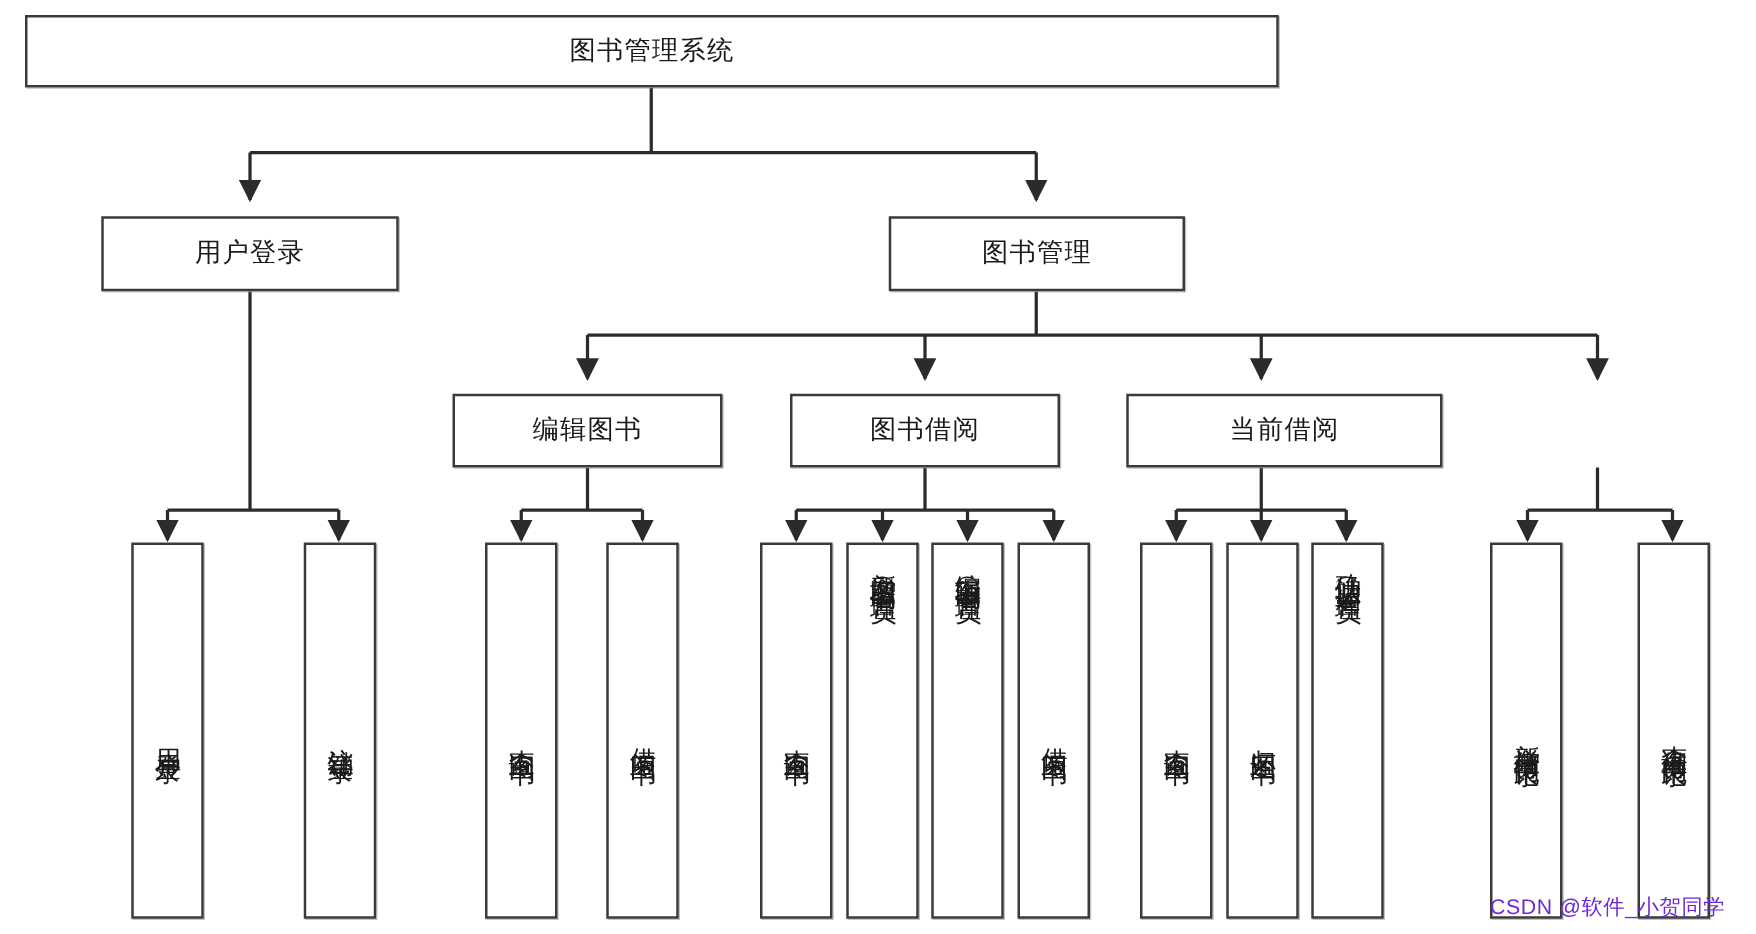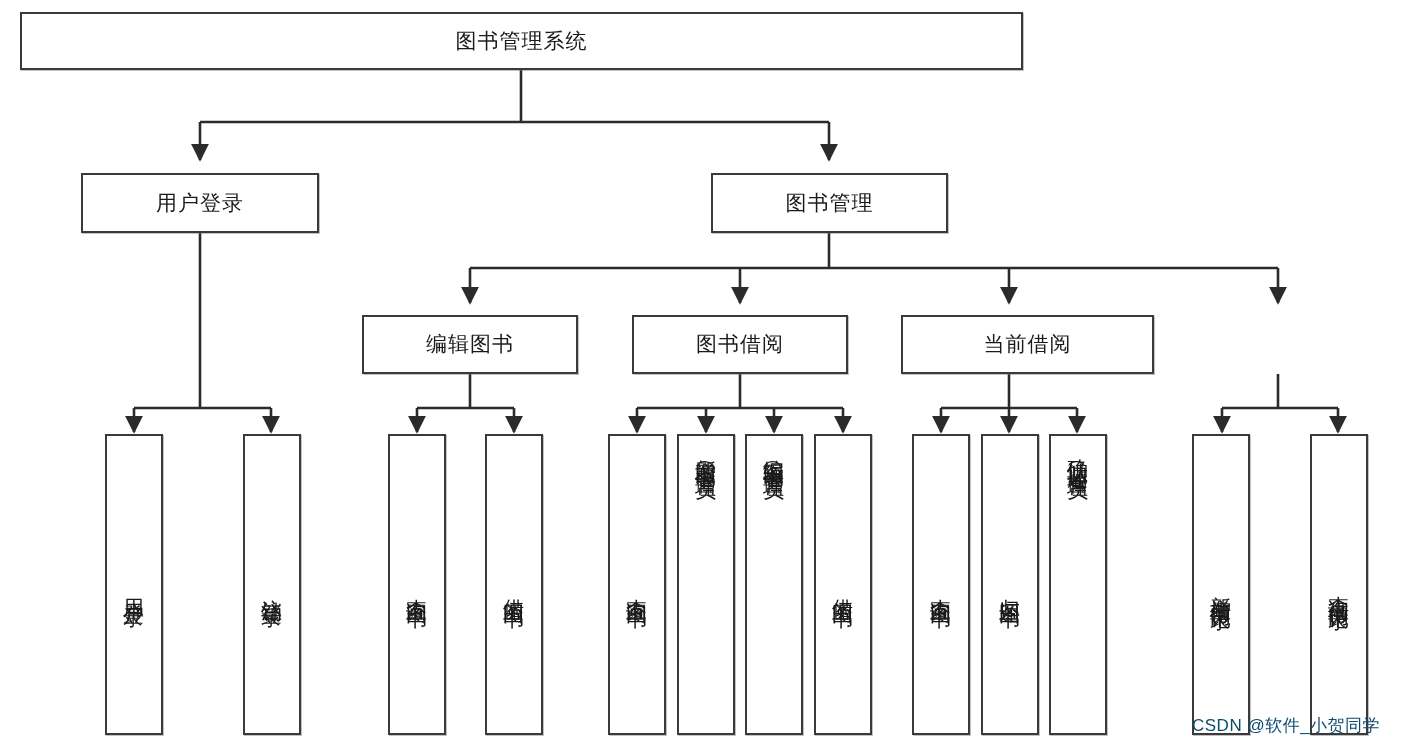--- a/index.html
+++ b/index.html
@@ -69,21 +69,21 @@
     align-items: flex-start;
   }
   .node.v.mid-start {
     align-items: center;
   }
   #watermark {
     position: absolute;
     left: 1192px;
     top: 714px;
     font-size: 17px;
-    color: #0c4a6e;
+    color: #6d28d9;
     letter-spacing: 0.5px;
     white-space: nowrap;
     user-select: none;
   }
 </style>
 </head>
 <body>
 
 <div id="diagram-root">
 

